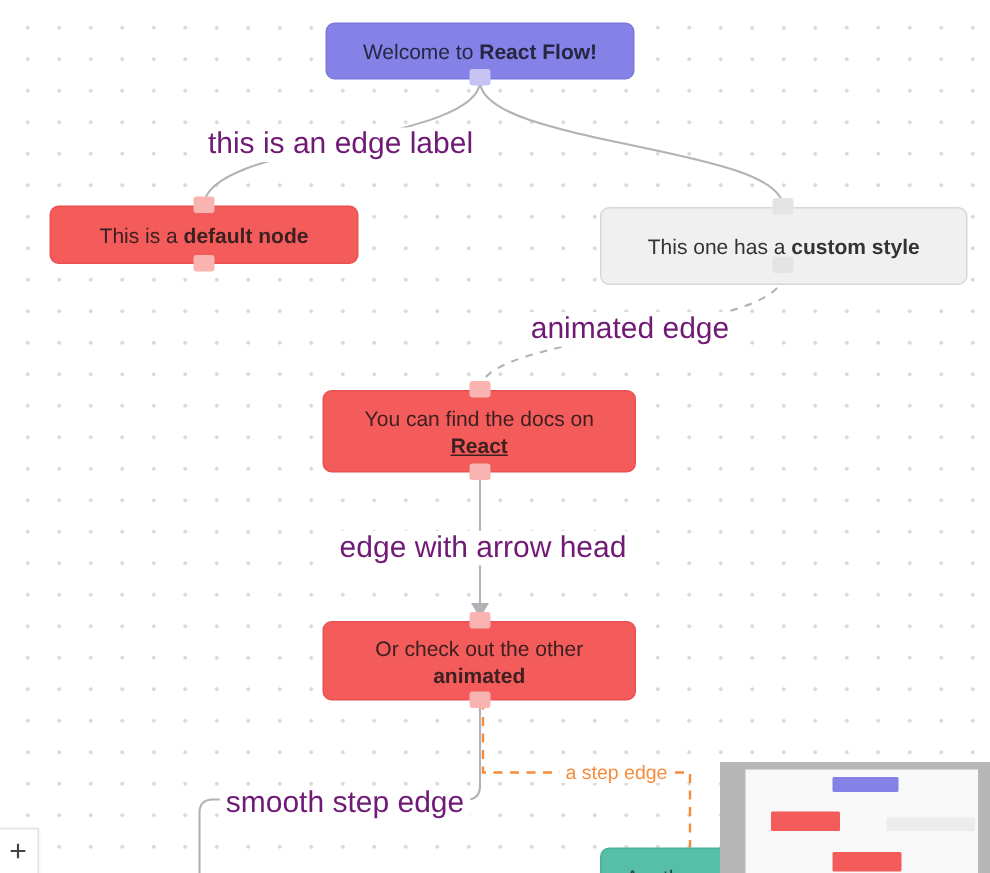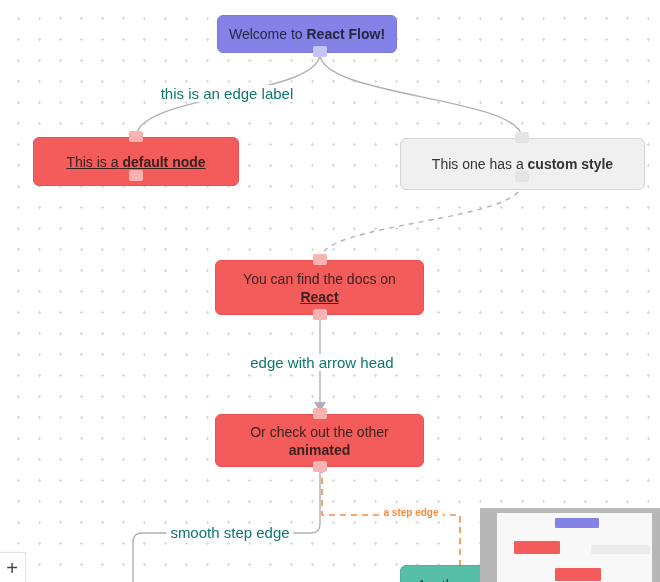--- a/index.html
+++ b/index.html
@@ -19,39 +19,39 @@
   svg.edges { position: absolute; left: 0; top: 0; z-index: 1; pointer-events: none; }
   svg.edges path, svg.edges polygon { pointer-events: stroke; }
 
   .node {
     position: absolute; z-index: 2;
     display: flex; flex-direction: column; align-items: center; justify-content: center;
     border-radius: 6px; font-size: 14px; color: #3a2a2a;
     text-align: center; line-height: 18px; cursor: grab;
   }
   .b { font-weight: 700; }
-  .node-welcome   { left: 217px; top: 15px;  width: 180px; height: 38px; background: #8481e7; border: 1px solid #7a77dd; color: #262642; }
-  .node-default   { left: 33px;  top: 137px; width: 206px; height: 49px; background: #f45b5b; border: 1px solid #ea5050; color: #3d2020; text-decoration: underline; }
+  .node-welcome   { left: 217px; top: 15px;  width: 206px; height: 38px; background: #8481e7; border: 1px solid #7a77dd; color: #262642; }
+  .node-default   { left: 33px;  top: 137px; width: 206px; height: 39px; background: #f45b5b; border: 1px solid #ea5050; color: #3d2020; }
   .node-custom    { left: 400px; top: 138px; width: 245px; height: 52px; background: #f0f0f0; border: 1px solid #d7d7d7; color: #333333; }
   .node-docs      { left: 215px; top: 260px; width: 209px; height: 55px; background: #f45b5b; border: 1px solid #ea5050; color: #3d2020; }
   .node-examples  { left: 215px; top: 414px; width: 209px; height: 53px; background: #f45b5b; border: 1px solid #ea5050; color: #3d2020; }
   .node-another   { left: 400px; top: 565px; width: 118px; height: 40px; background: #57bfa7; border: 1px solid #4db09a; color: #1e4a40; z-index: 2; }
   .link { font-weight: 700; text-decoration: underline; cursor: pointer; }
 
   .handle { position: absolute; z-index: 3; width: 14px; height: 11px; border-radius: 2px; cursor: crosshair; }
   .h-purple { background: #c6c4f4; }
   .h-red    { background: #f9b3b0; }
   .h-gray   { background: #e4e4e4; }
 
   .edge-label {
     position: absolute; z-index: 2; transform: translateX(-50%);
-    font-size: 15px; color: #0f766e; background: #ffffff; padding: 0 4px;
+    font-size: 20px; color: #701a75; background: #ffffff; padding: 0 4px;
     white-space: nowrap;
   }
-  .edge-label.orange { color: #f78b3c; font-weight: 700; font-size: 10px; }
+  .edge-label.orange { color: #f78b3c; font-weight: 400; font-size: 13px; }
 
   .minimap {
     position: absolute; left: 480px; top: 508px; width: 180px; height: 74px;
     background: #b7b7b7; z-index: 6; cursor: pointer;
   }
   .minimap .viewport { position: absolute; left: 17px; top: 5px; width: 155px; height: 69px; background: #f8f8f8; }
   .mini-node { position: absolute; border-radius: 1px; }
   .mm-purple { left: 75px;  top: 10px; width: 44px; height: 10px; background: #8481e7; }
   .mm-red1   { left: 34px;  top: 33px; width: 46px; height: 13px; background: #f45b5b; }
   .mm-gray   { left: 111px; top: 37px; width: 59px; height: 9px;  background: #ececec; }
@@ -124,20 +124,21 @@
     </div>
   </div>
   <div class="handle h-red" style="left:313px; top:408px;"></div>
   <div class="handle h-red" style="left:313px; top:461px;"></div>
 
   <div class="node node-another">
     <div>Another node</div>
   </div>
 
   <div class="edge-label" style="left:227px; top:85px;">this is an edge label</div>
+  <div class="edge-label" style="left:420px; top:208px;">animated edge</div>
   <div class="edge-label" style="left:230px; top:524px;">smooth step edge</div>
   <div class="edge-label" style="left:322px; top:354px;">edge with arrow head</div>
   <div class="edge-label orange" style="left:411px; top:507px;">a step edge</div>
 
   <div class="minimap">
     <div class="viewport"></div>
     <div class="mini-node mm-purple"></div>
     <div class="mini-node mm-red1"></div>
     <div class="mini-node mm-gray"></div>
     <div class="mini-node mm-red2"></div>

